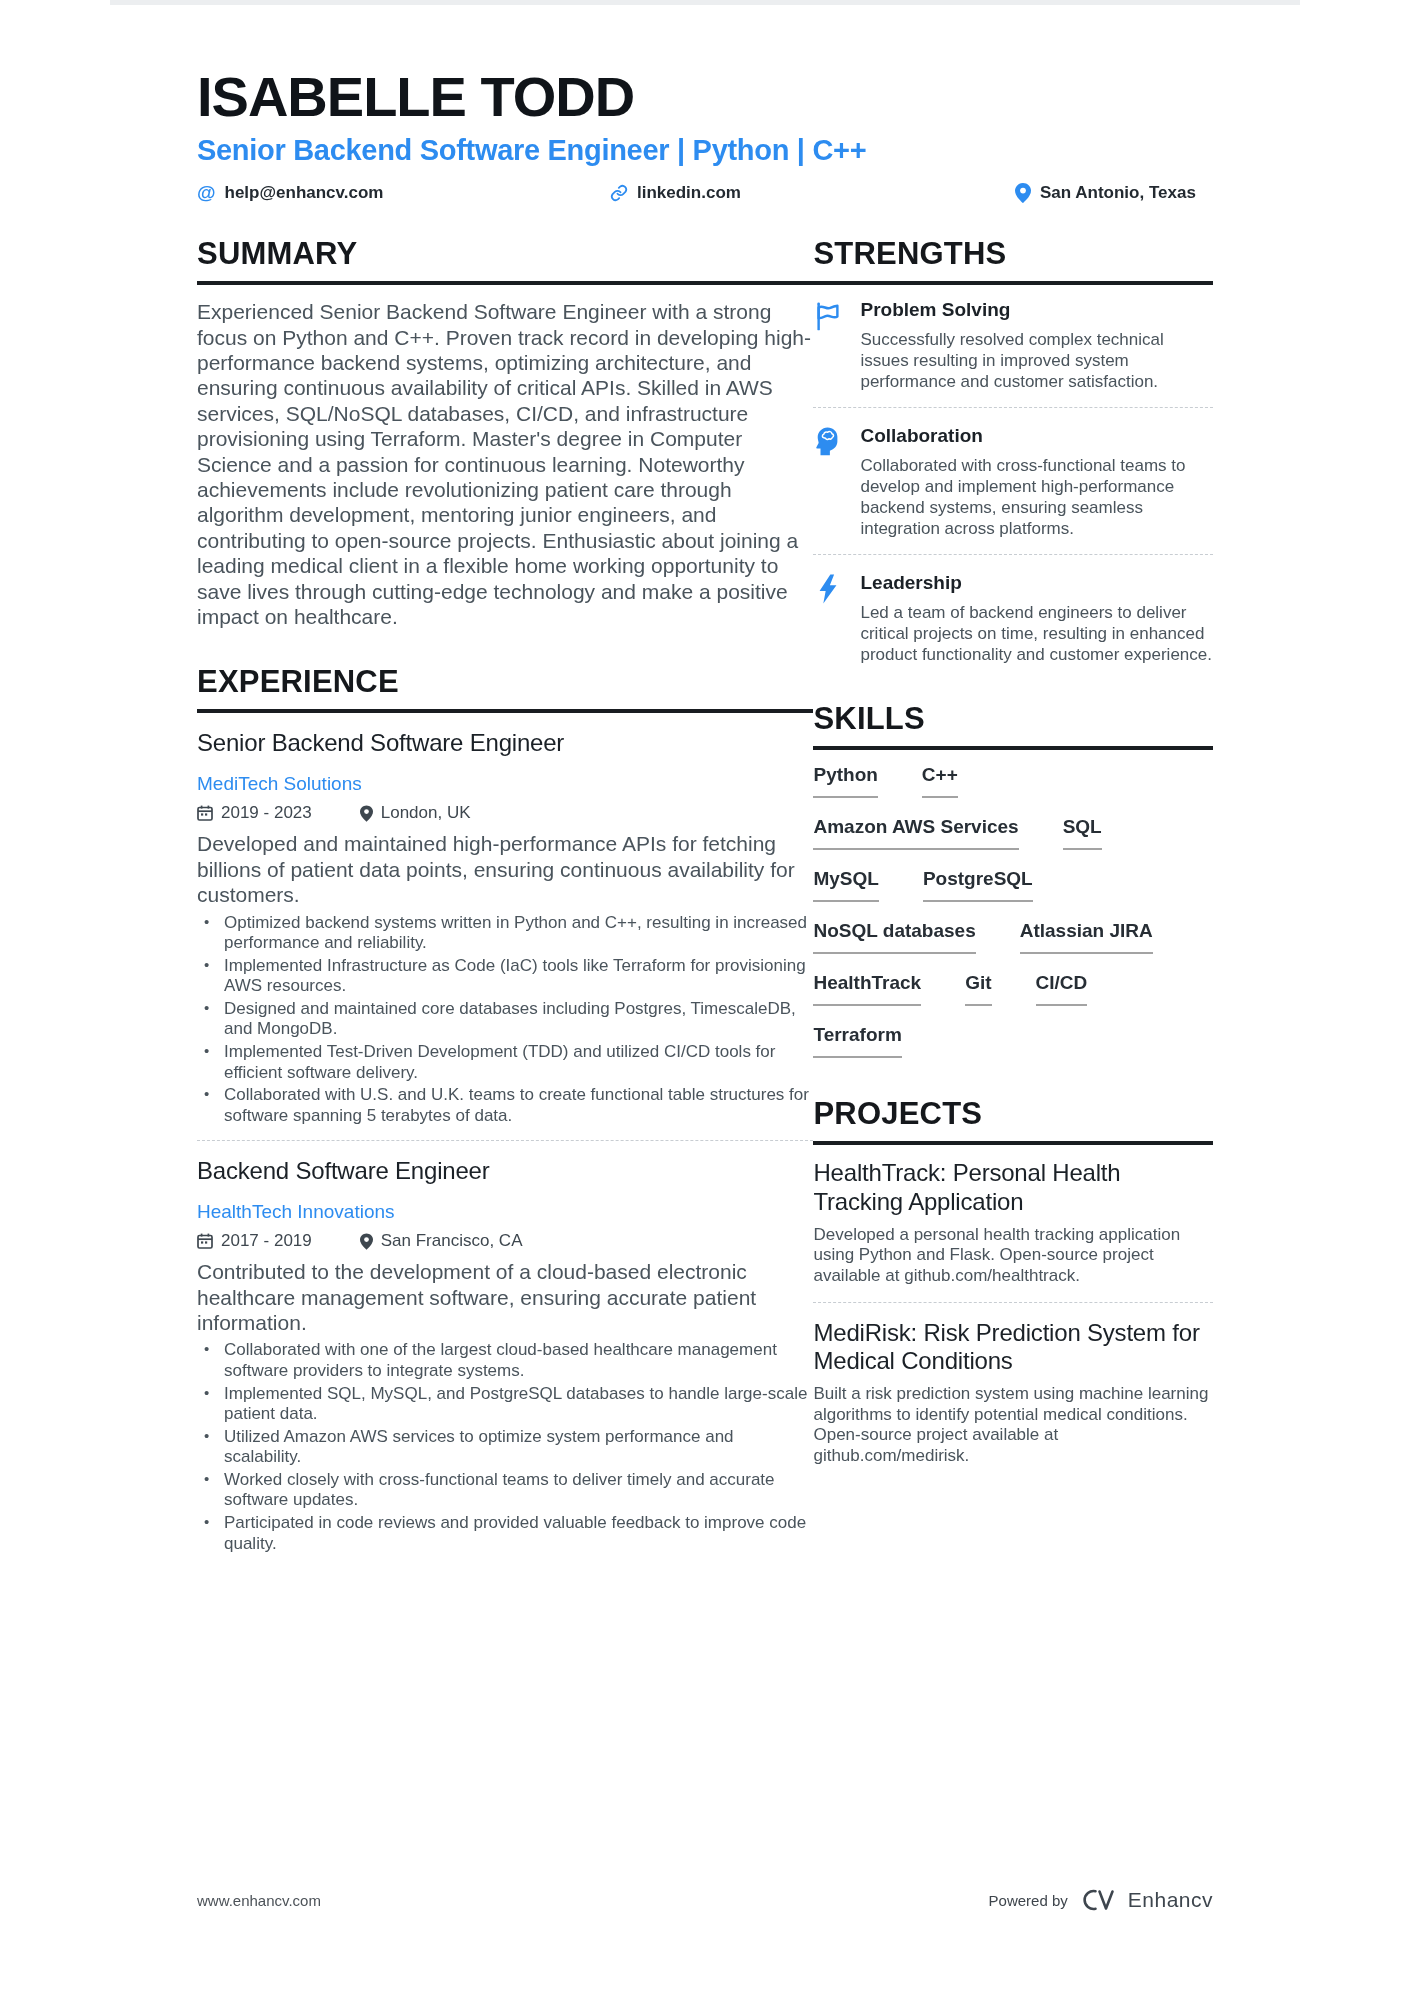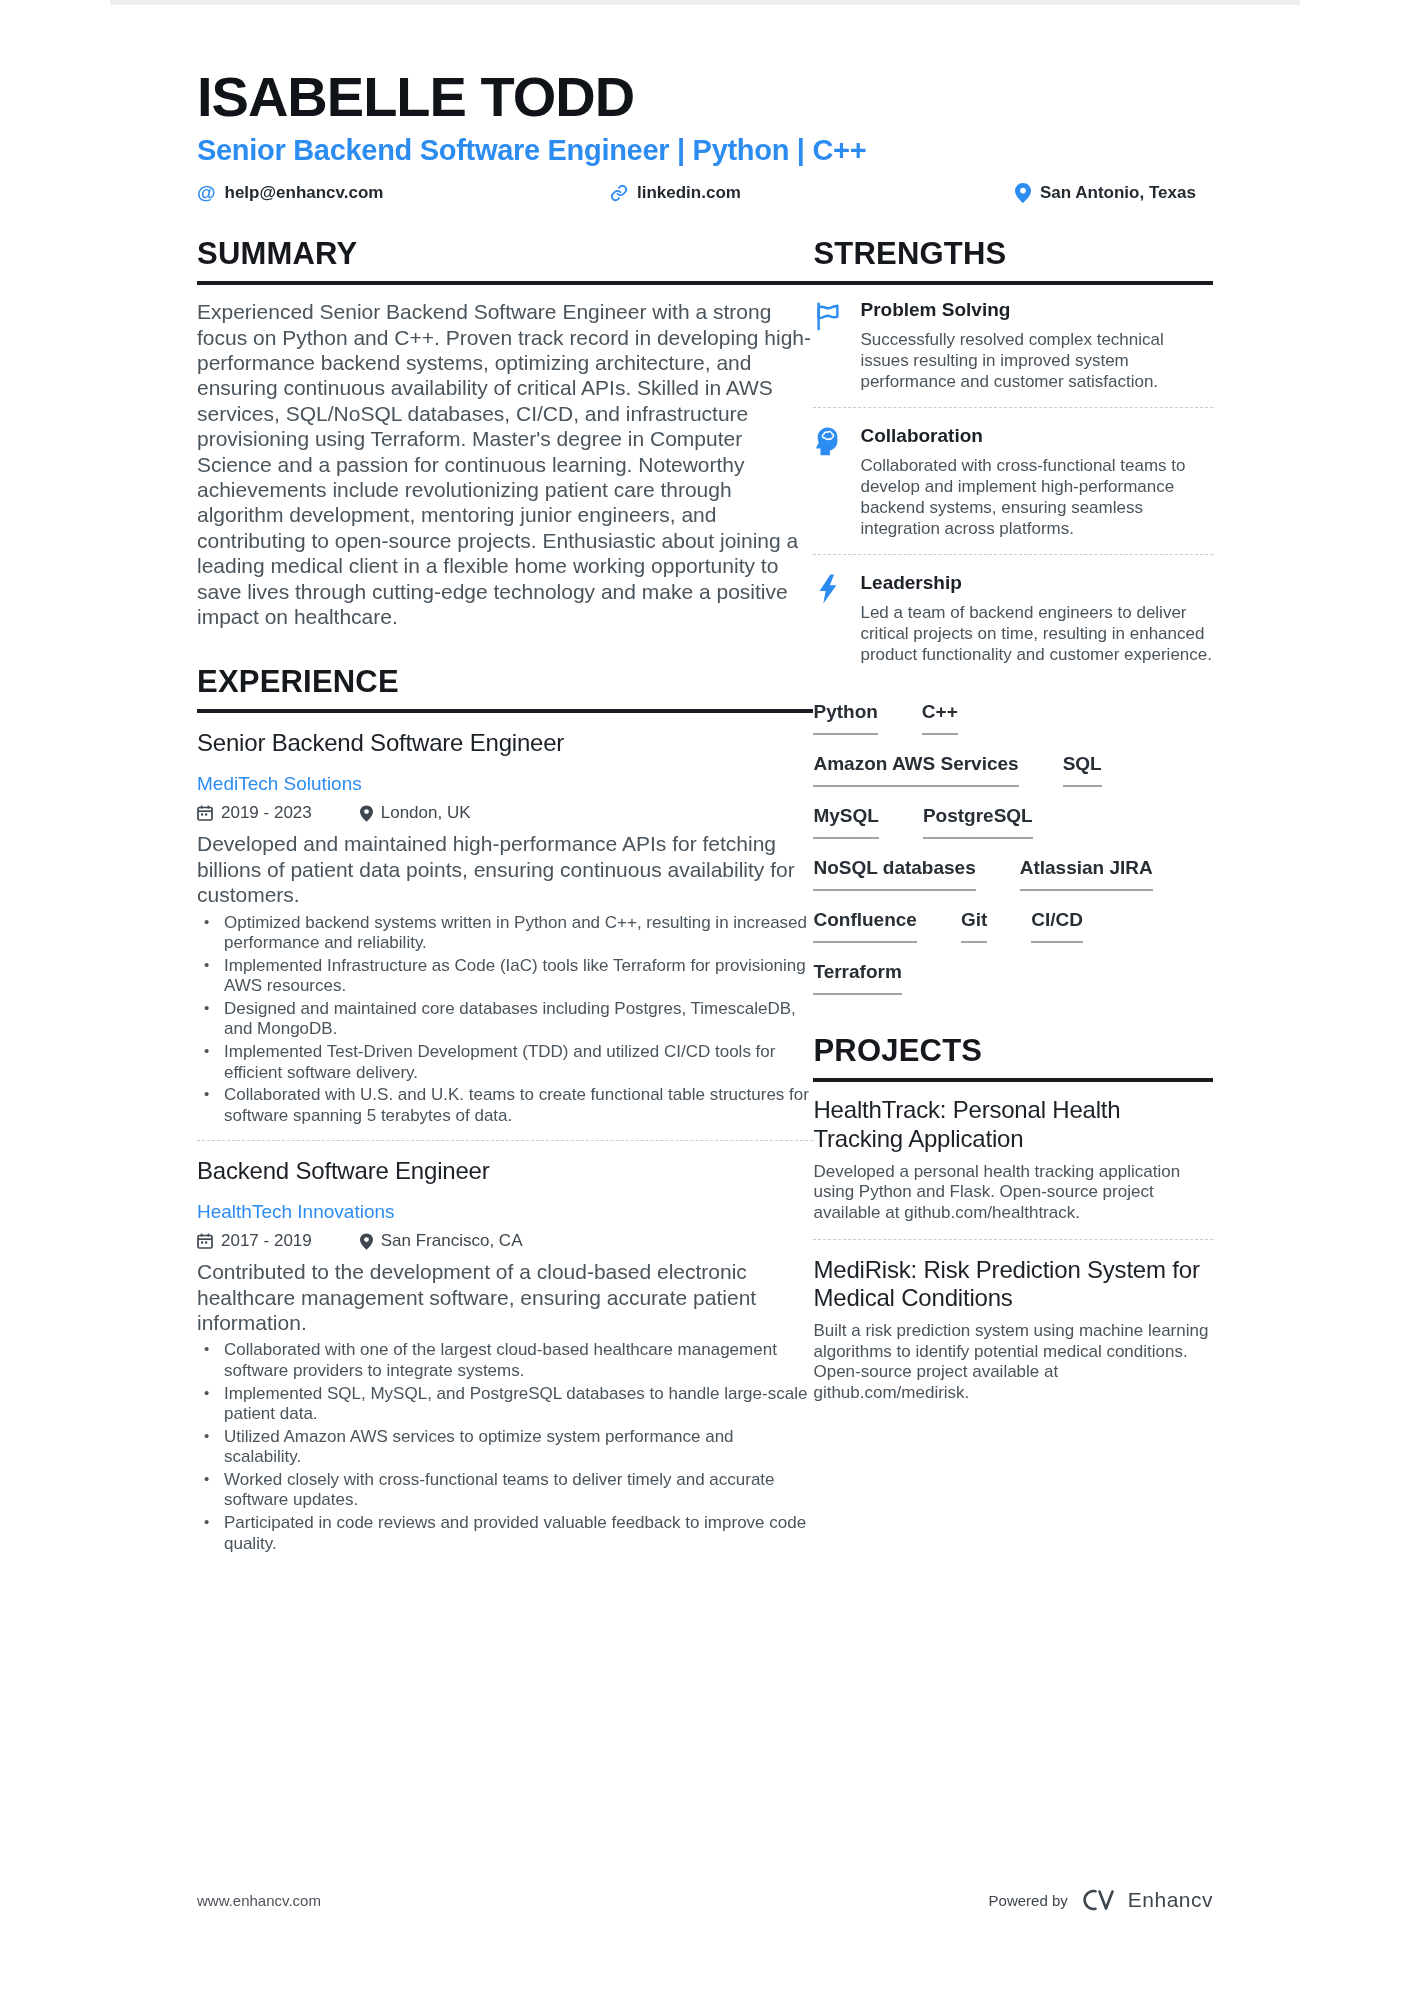--- a/index.html
+++ b/index.html
@@ -237,38 +237,39 @@
               </svg>
           </div>
           <div>
             <div class="strength-title">Leadership</div>
             <div class="strength-text">Led a team of backend engineers to deliver critical projects on time, resulting in enhanced product functionality and customer experience.</div>
           </div>
         </div>
       </div>
 
       <div class="skills-section">
+        <div class="section-heading">SKILLS</div>
         <div class="skill-row">
           <span class="skill">Python</span>
           <span class="skill">C++</span>
         </div>
         <div class="skill-row">
           <span class="skill">Amazon AWS Services</span>
           <span class="skill">SQL</span>
         </div>
         <div class="skill-row">
           <span class="skill">MySQL</span>
           <span class="skill">PostgreSQL</span>
         </div>
         <div class="skill-row">
           <span class="skill">NoSQL databases</span>
           <span class="skill">Atlassian JIRA</span>
         </div>
         <div class="skill-row">
-          <span class="skill">Confluence</span>
+          <span class="skill">HealthTrack</span>
           <span class="skill">Git</span>
           <span class="skill">CI/CD</span>
         </div>
         <div class="skill-row">
           <span class="skill">Terraform</span>
         </div>
       </div>
 
       <div class="projects-section">
         <div class="section-heading">PROJECTS</div>

